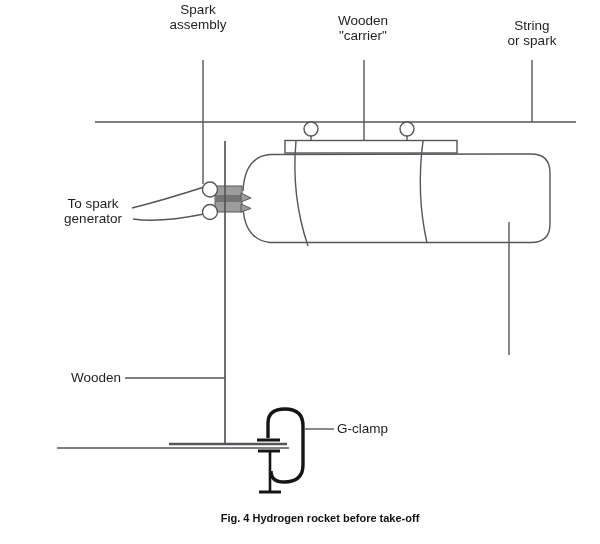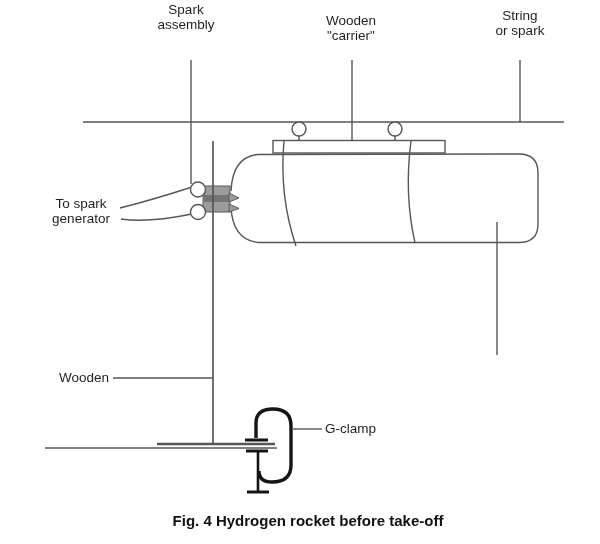--- a/index.html
+++ b/index.html
@@ -11,33 +11,34 @@
     --bg:#ffffff;
   }
   html,body{margin:0;padding:0;background:var(--bg);}
   #canvas{
     position:relative;
     width:564px;height:544px;
     background:var(--bg);
     font-family:"Liberation Sans", sans-serif;
     color:var(--text);
     overflow:hidden;
+    margin-left:12px;
   }
   #drawing{position:absolute;left:0;top:0;z-index:1;}
   .lbl{
     position:absolute;z-index:2;
     font-size:13.5px;line-height:15px;
     white-space:nowrap;color:var(--text);
   }
   .lbl.center{transform:translateX(-50%);text-align:center;}
   .lbl span{display:block;}
   .caption{
     position:absolute;z-index:2;
     transform:translateX(-50%);
-    font-size:15px;font-weight:bold;color:#111;
+    font-size:11px;font-weight:bold;color:#111;
     white-space:nowrap;
   }
   
   .thin{stroke:var(--line);stroke-width:1.4;fill:none;}
   .thin2{stroke:var(--line);stroke-width:1.7;fill:none;}
   .plate{stroke:var(--line);stroke-width:2.4;fill:none;}
   .whitefill{fill:#ffffff;}
   .clampstroke{stroke:var(--clamp);fill:none;}
 </style>
 </head>
@@ -102,21 +103,21 @@
   <div class="lbl center" style="left:186px;top:2px">
     <span>Spark</span>
     <span>assembly</span>
   </div>
 
   <div class="lbl center" style="left:351px;top:13px">
     <span>Wooden</span>
     <span>"carrier"</span>
   </div>
 
-  <div class="lbl center" style="left:520px;top:8px">
+  <div class="lbl center" style="left:520px;top:18px">
     <span>String</span>
     <span>or spark</span>
   </div>
 
   <div class="lbl center" style="left:81px;top:196px">
     <span>To spark</span>
     <span>generator</span>
   </div>
 
   <div class="lbl" style="left:59px;top:370px">Wooden</div>

